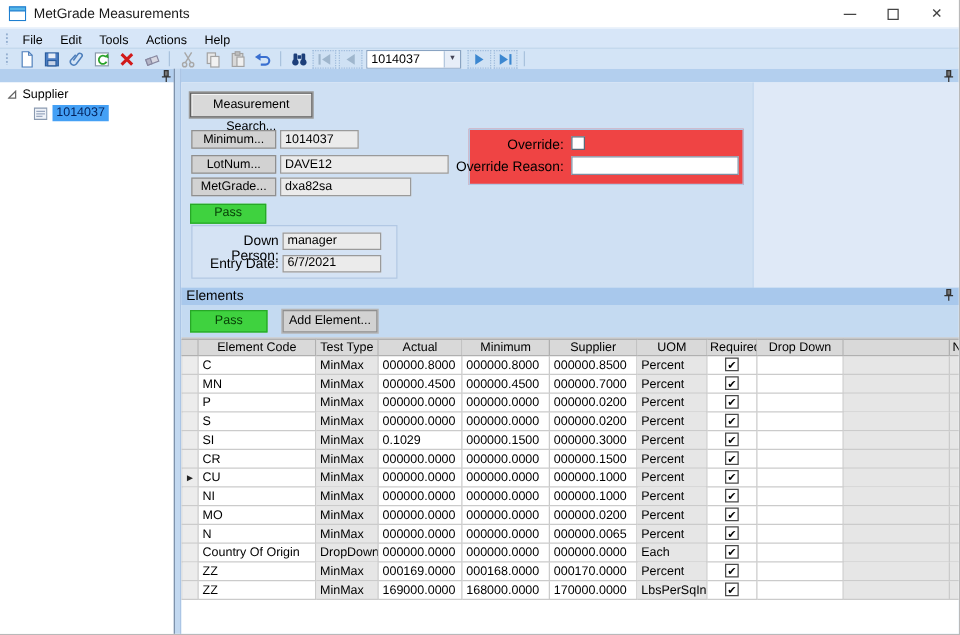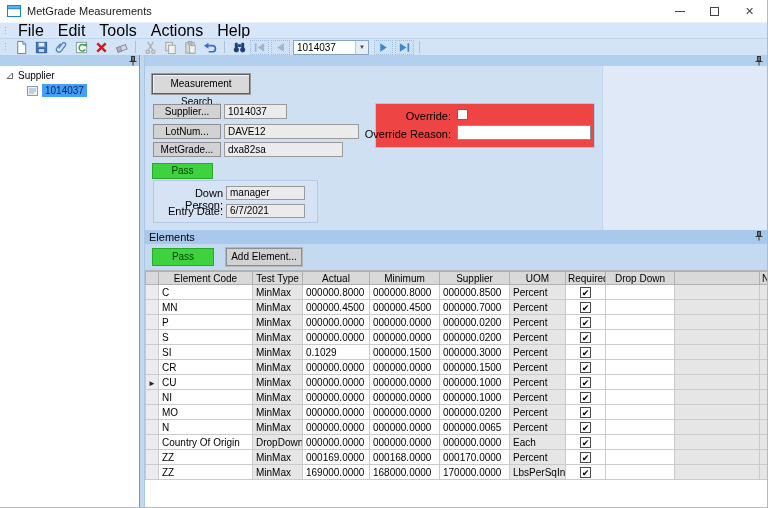--- a/index.html
+++ b/index.html
@@ -16,21 +16,21 @@
   .win-controls { position:absolute; right:0; top:0; height:22px; display:flex; }
   .win-btn { width:35px; height:22px; display:flex; align-items:center; justify-content:center; }
   .minbar { width:10px; height:1px; background:#444; }
   .maxbox { width:9px; height:9px; border:1px solid #444; }
   .closex { font-size:11px; color:#444; line-height:1; }
   
   .menubar { position:absolute; top:22px; left:0; width:100%; height:16px; background:#d7e6f8;
     border-top:1px solid #edf4fc; display:flex; align-items:center; padding-left:4px; }
   .grip { width:3px; height:10px; margin:0 4px 0 0;
     background-image:radial-gradient(circle,#93aecf 0.8px,transparent 1px); background-size:3px 3px; }
-  .menu-item { padding:0 7px; font-size:16px; color:#000; }
+  .menu-item { padding:0 7px; font-size:10px; color:#000; }
   
   .toolbar { position:absolute; top:38px; left:0; width:100%; height:17px; background:#d3e4f6;
     border-top:1px solid #c0d5ec; display:flex; align-items:center; padding-left:4px; }
   .tb-btn { width:20px; height:16px; display:flex; align-items:center; justify-content:center; }
   .tb-nav { width:19px; height:15px; border:1px dotted #a0bcdc; background:#cfe1f4;
     display:flex; align-items:center; justify-content:center; margin:0 1px; }
   .tb-sep { width:1px; height:12px; background:#a9c2dd; margin:0 4px; }
   .tb-combo { width:76px; height:15px; background:#fff; border:1px solid #89a3c2;
     display:flex; align-items:stretch; margin:0 4px 0 2px; }
   .tb-combo input { flex:1; min-width:0; border:none; outline:none; font:10px "Liberation Sans",sans-serif; padding:0 3px; }
@@ -268,28 +268,28 @@
     </div>
   </div>
 
   <div class="splitter"></div>
 
   <div class="form-region">
     <div class="form-panel"></div>
 
     <div class="btn3d" style="left:7px; top:8px; width:98px; height:20px; line-height:18px">Measurement Search...</div>
 
-    <div class="flatbtn" style="left:8px; top:38px; width:68px; height:15px; line-height:13px">Supplier...</div>
+    <div class="flatbtn" style="left:8px; top:38px; width:68px; height:15px; line-height:13px">Minimum...</div>
     <div class="robox" style="left:79px; top:38px; width:63px; height:15px">1014037</div>
 
     <div class="flatbtn" style="left:8px; top:58px; width:68px; height:15px; line-height:13px">LotNum...</div>
     <div class="robox" style="left:79px; top:58px; width:135px; height:15px">DAVE12</div>
 
     <div class="flatbtn" style="left:8px; top:76px; width:68px; height:15px; line-height:13px">MetGrade...</div>
-    <div class="robox" style="left:79px; top:76px; width:119px; height:15px">dxa82sa</div>
+    <div class="robox" style="left:79px; top:76px; width:105px; height:15px">dxa82sa</div>
 
     <div class="passbadge" style="left:7px; top:97px; width:61px; height:16px; line-height:14px">Pass</div>
 
     <div class="groupbox" style="left:8px; top:114px; width:165px; height:43px">
       <span class="glabel" style="right:94px; top:6px; width:66px">Down Person:</span>
       <span class="robox" style="left:72px; top:5px; width:79px; height:14px; line-height:12px">manager</span>
       <span class="glabel" style="right:94px; top:24px; width:66px">Entry Date:</span>
       <span class="robox" style="left:72px; top:23px; width:79px; height:14px; line-height:12px">6/7/2021</span>
     </div>
 

